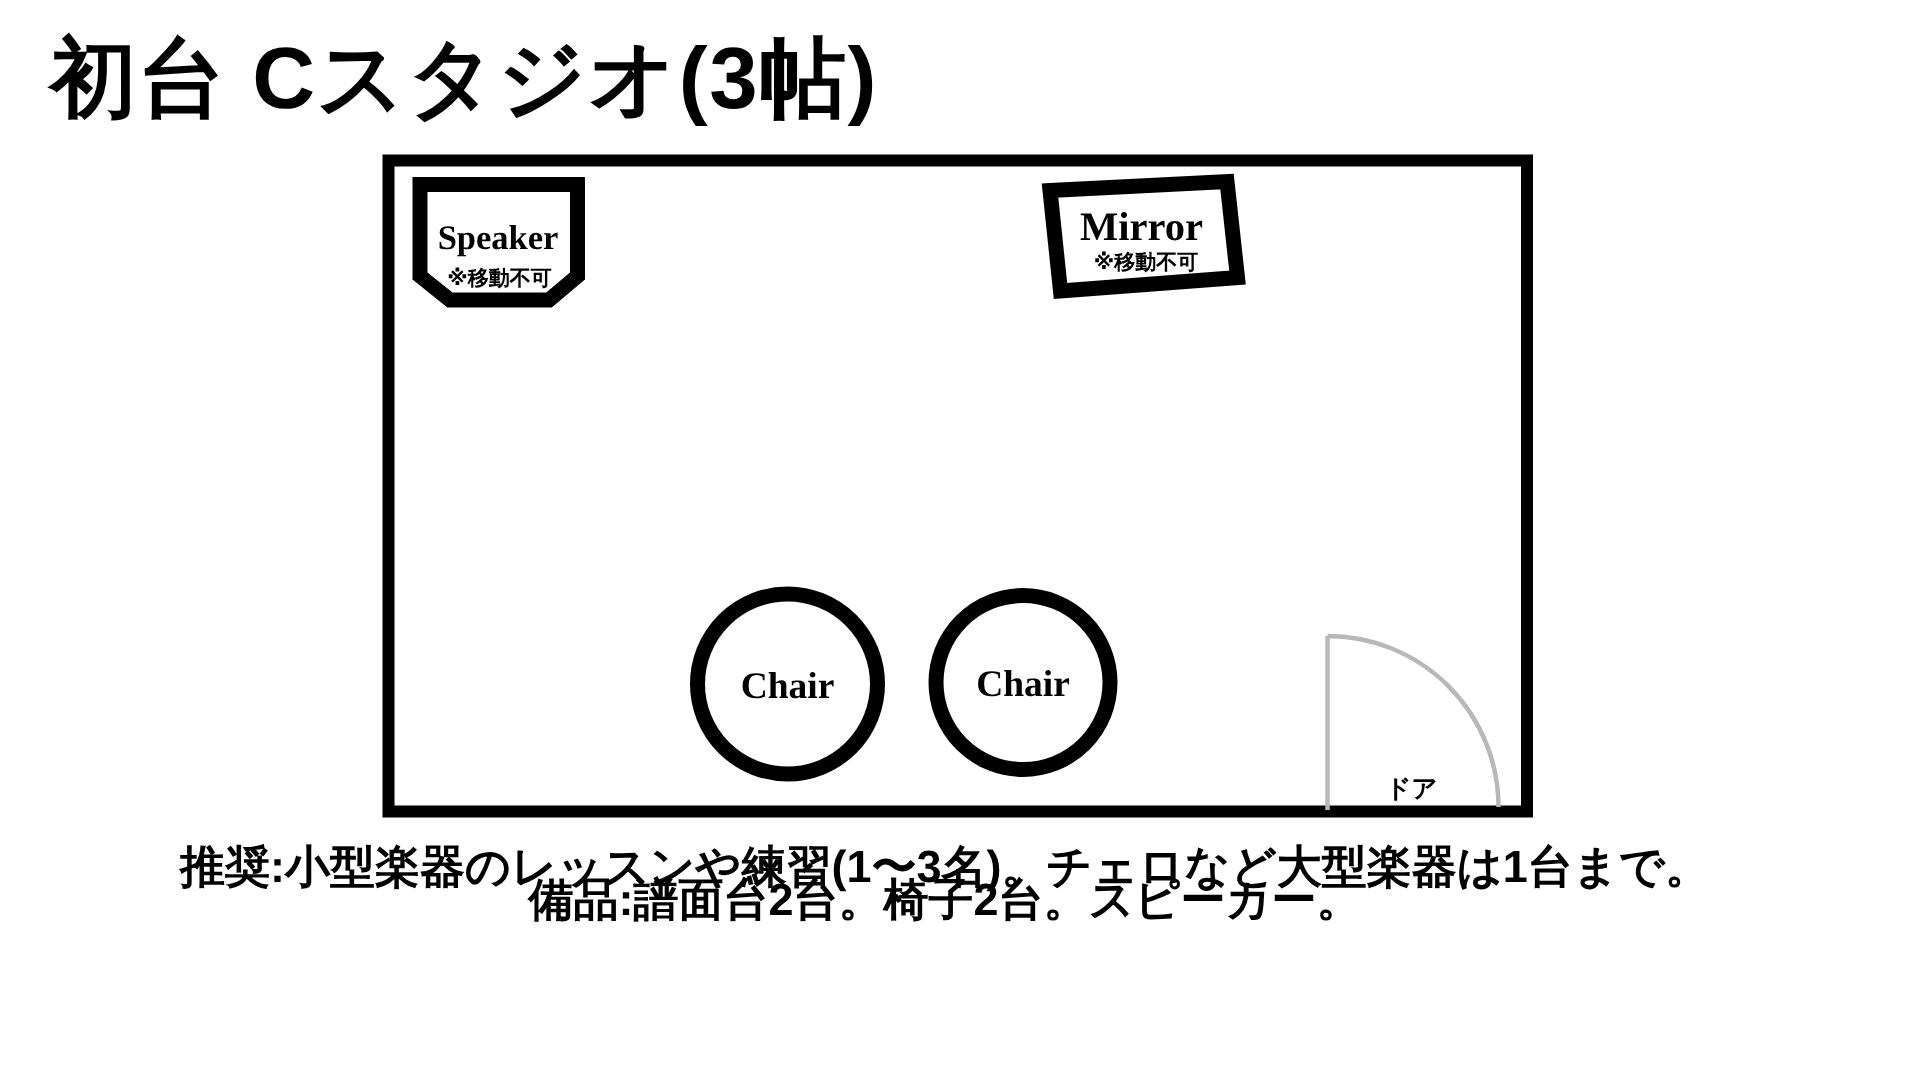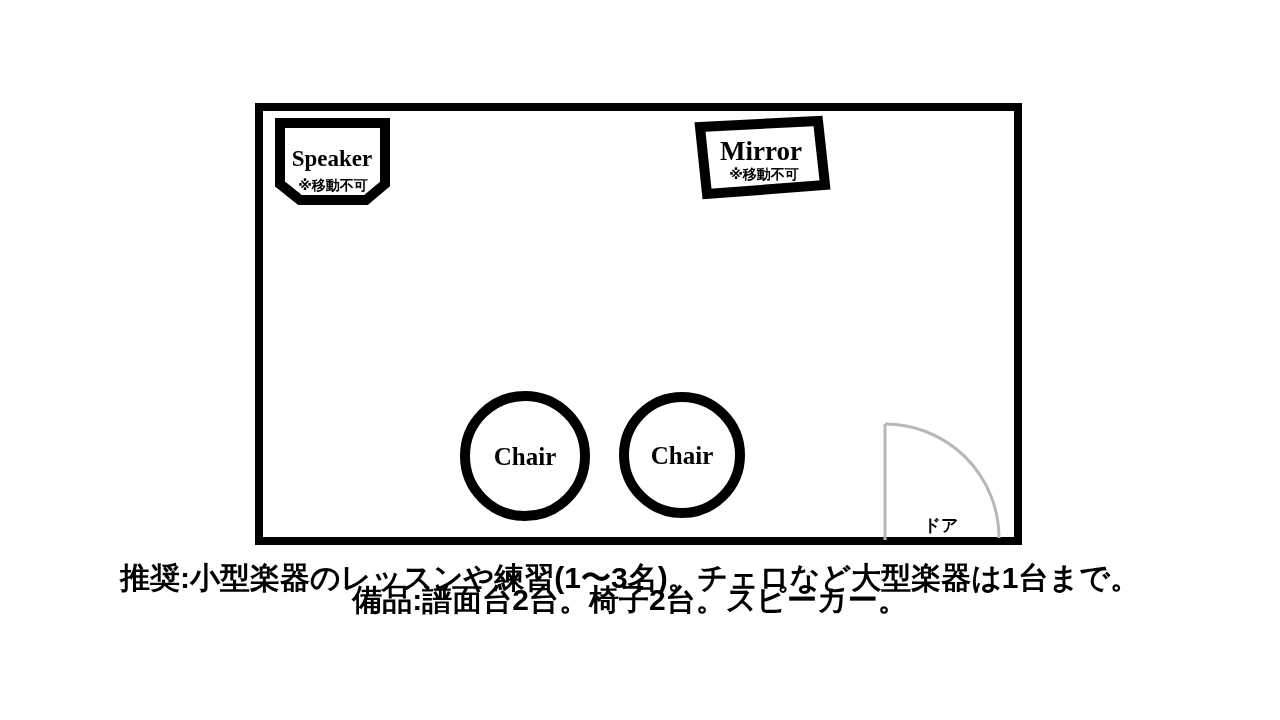--- a/index.html
+++ b/index.html
@@ -54,20 +54,21 @@
     font-family: "Liberation Sans", "DejaVu Sans", sans-serif;
     font-weight: bold;
     fill: #000000;
   }
 </style>
 </head>
 <body>
 
 <div class="canvas">
 
+  <div class="page-title">初台 Cスタジオ(3帖)</div>
 
   <svg class="diagram-svg" width="1280" height="720" viewBox="0 0 1280 720">
 
     <rect x="259" y="107" width="759" height="434" fill="none" stroke="#000000" stroke-width="8"></rect>
 
     <polygon points="280,123 385,123 385,184 366,200 300,200 280,184" fill="#ffffff" stroke="#000000" stroke-width="10" stroke-linejoin="miter"></polygon>
     <text x="332" y="166" text-anchor="middle" class="t-serif" font-size="23">Speaker</text>
     <text x="333" y="190" text-anchor="middle" class="t-sans" font-size="14">※移動不可</text>
 
     <polygon points="700,127 818,121 825,185 707,194" fill="#ffffff" stroke="#000000" stroke-width="10" stroke-linejoin="miter"></polygon>

